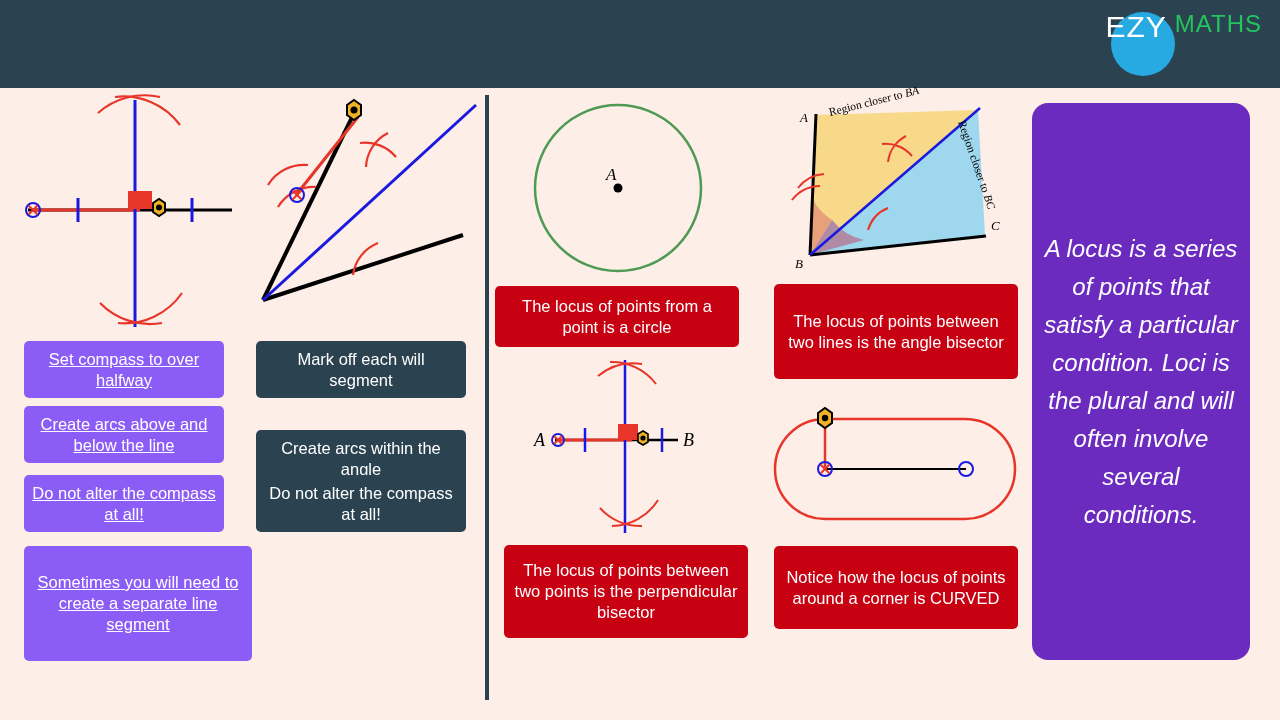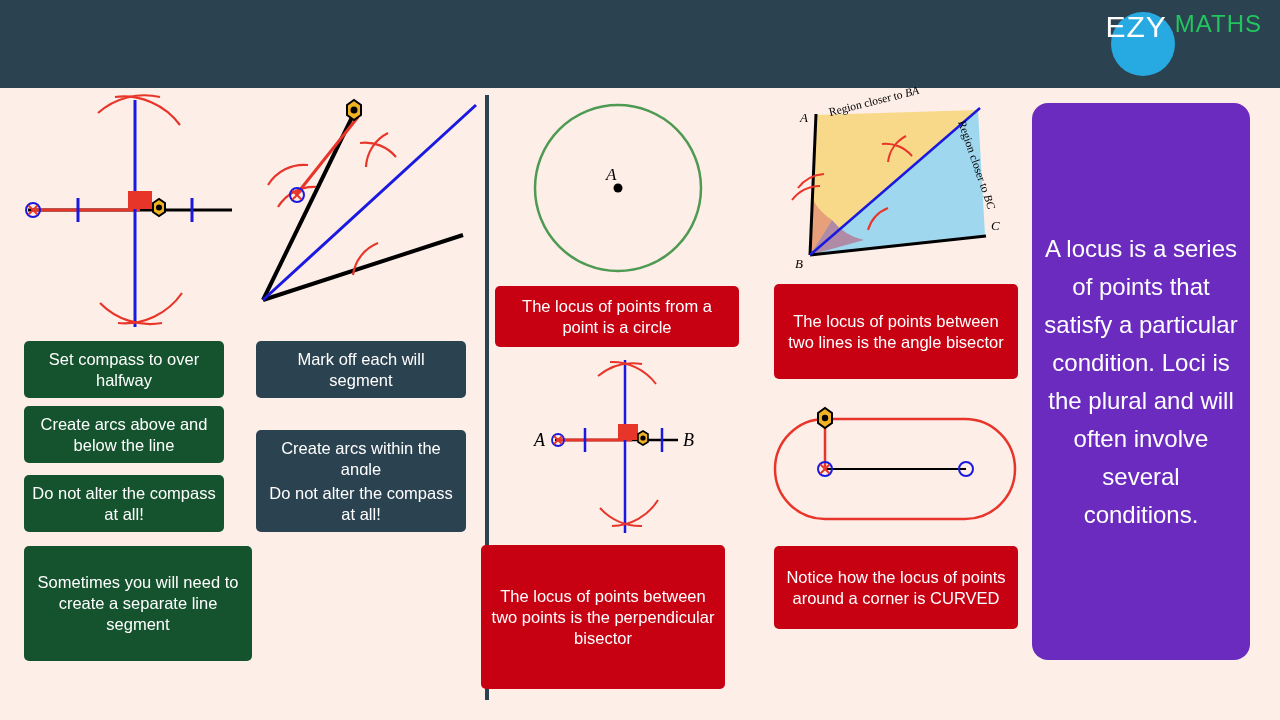--- a/index.html
+++ b/index.html
@@ -80,40 +80,41 @@
     color: #ffffff;
     text-align: center;
     font-size: 16.5px;
     line-height: 21px;
     border-radius: 5px;
     padding: 7px 8px;
     display: flex;
     align-items: center;
     justify-content: center;
   }
-  .green { background: #14532d; }
+  .green { background: #8b5cf6; text-decoration: underline; }
   .slate { background: #2b4251; }
   .red   { background: #c70012; }
 
   
   #purple-panel {
     position: absolute;
     left: 1032px; top: 103px;
     width: 218px; height: 557px;
     background: #6b2bbf;
     border-radius: 16px;
     color: #ffffff;
     font-size: 24px;
     line-height: 38px;
     text-align: center;
     display: flex;
     align-items: center;
     justify-content: center;
     padding: 0 10px;
     box-sizing: border-box;
+    font-style: italic;
   }
 
   svg { display: block; overflow: visible; }
   .svg-abs { position: absolute; }
 </style>
 </head>
 <body>
 
 <div id="header">
   <div id="logo">
@@ -228,21 +229,21 @@
   <line x1="52" y1="78" x2="44" y2="86" stroke="#e8352a" stroke-width="1.8"></line>
 
   <rect x="108" y="66" width="20" height="16" fill="#e8352a"></rect>
   <polygon points="128,76 133,73 138,76 138,84 133,87 128,84" fill="#f0b323" stroke="#000000" stroke-width="1.6"></polygon>
   <circle cx="133" cy="80" r="2.6" fill="#000000"></circle>
 
   <text x="24" y="88" font-family="'Liberation Serif', serif" font-style="italic" font-size="18" fill="#000000">A</text>
   <text x="173" y="88" font-family="'Liberation Serif', serif" font-style="italic" font-size="18" fill="#000000">B</text>
 </svg>
 
-<div class="callout red" style="left:481px; top:545px; width:244px; height:144px;">
+<div class="callout red" style="left:504px; top:545px; width:244px; height:93px;">
   <span>The locus of points between two points is the perpendicular bisector</span>
 </div>
 
 <svg class="svg-abs" style="left:770px; top:100px;" width="250" height="170" viewBox="0 0 250 170">
 
   <polygon points="40,155 45,15 208,10" fill="#f8d98a"></polygon>
   <polygon points="40,155 208,10 215,135" fill="#9fd8ee"></polygon>
 
   <path d="M 40 155 L 43 100 A 56 56 0 0 0 62 120 Z" fill="#e8a07a"></path>
   <path d="M 40 155 L 62 120 A 56 56 0 0 0 94 140 Z" fill="#b08ba5"></path>

